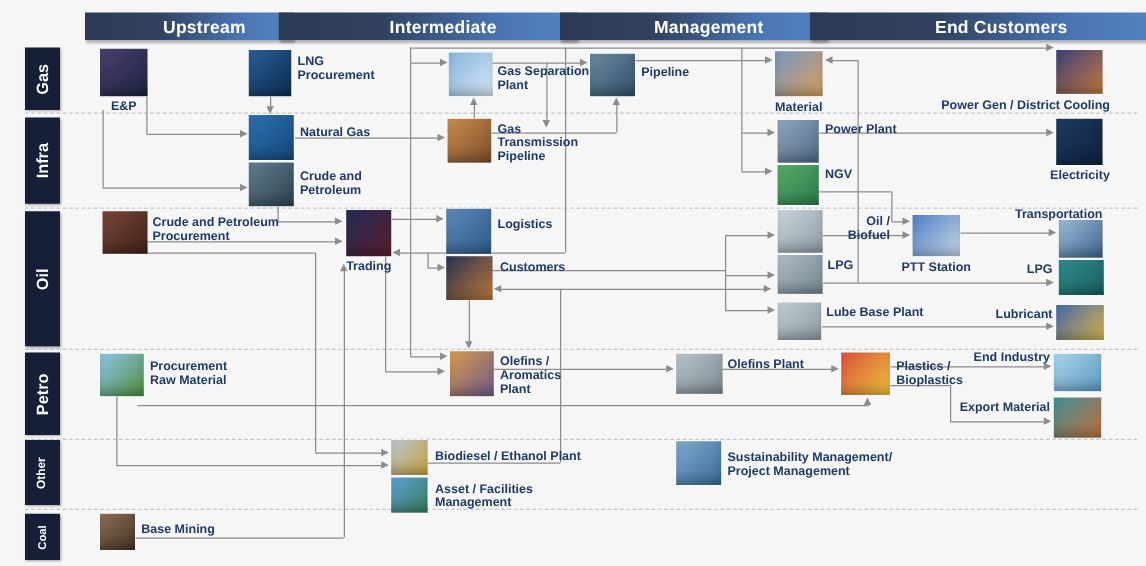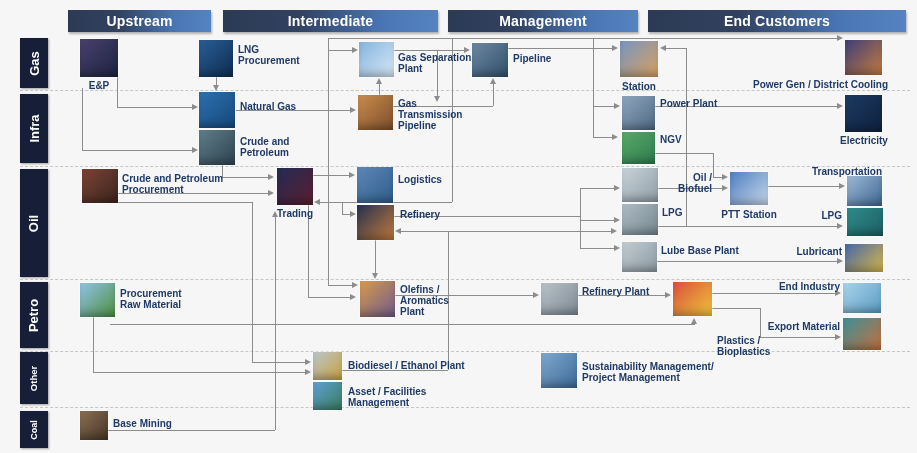--- a/index.html
+++ b/index.html
@@ -2,21 +2,21 @@
 <html><head>
 <meta charset="utf-8">
 <style>
   html,body{margin:0;padding:0;background:#eef0f0;}
   #stage{position:relative;width:917px;height:453px;background:#f5f6f5;overflow:hidden;
          font-family:"Liberation Sans", sans-serif;}
   .header{position:absolute;top:10px;height:22px;
           background:linear-gradient(to right,#2c3a54 0%,#31415f 35%,#4a76b6 75%,#5582c0 100%);
           box-shadow:1px 2px 2px rgba(0,0,0,0.28);
           color:#ffffff;font-size:14px;font-weight:bold;text-align:center;line-height:22px;
-          letter-spacing:.2px;}
+          letter-spacing:.2px;padding-left:24px;}
   .rowlabel{position:absolute;background:#171f38;box-shadow:1px 1px 2px rgba(0,0,0,0.35);
             display:flex;align-items:center;justify-content:center;}
   .rowlabel span{transform:rotate(-90deg);white-space:nowrap;color:#ffffff;font-weight:bold;}
   .sep{position:absolute;left:20px;width:890px;height:0;border-top:1.5px dashed #c3c7c8;}
   .cline{position:absolute;background:#8c8c8c;}
   .arr{position:absolute;width:0;height:0;}
   .arr.r{border-left:6px solid #8c8c8c;border-top:3.5px solid transparent;border-bottom:3.5px solid transparent;}
   .arr.l{border-right:6px solid #8c8c8c;border-top:3.5px solid transparent;border-bottom:3.5px solid transparent;}
   .arr.u{border-bottom:6px solid #8c8c8c;border-left:3.5px solid transparent;border-right:3.5px solid transparent;}
   .arr.d{border-top:6px solid #8c8c8c;border-left:3.5px solid transparent;border-right:3.5px solid transparent;}
@@ -181,38 +181,38 @@
       <div class="nimg" style="left: 359px; top: 42px; width: 35px; height: 35px; background: linear-gradient(135deg, rgb(133, 180, 222), rgb(216, 232, 245));"></div>
       <div class="nlab" style="left: 398px; top: 52px; width: 94px; text-align: left;">Gas Separation
 Plant</div>
       <div class="nimg" style="left: 358px; top: 95px; width: 35px; height: 35px; background: linear-gradient(135deg, rgb(201, 139, 78), rgb(125, 79, 42));"></div>
       <div class="nlab" style="left: 398px; top: 98px; width: 90px; text-align: left;">Gas
 Transmission
 Pipeline</div>
       <div class="nimg" style="left: 472px; top: 43px; width: 36px; height: 34px; background: linear-gradient(135deg, rgb(109, 135, 160), rgb(49, 80, 107));"></div>
       <div class="nlab" style="left: 513px; top: 53px; width: 60px; text-align: left;">Pipeline</div>
       <div class="nimg" style="left: 620px; top: 41px; width: 38px; height: 36px; background: linear-gradient(135deg, rgb(117, 150, 192), rgb(217, 160, 94));"></div>
-      <div class="nlab" style="left: 608px; top: 81px; width: 62px; text-align: center;">Station</div>
+      <div class="nlab" style="left: 608px; top: 81px; width: 62px; text-align: center;">Material</div>
       <div class="nimg" style="left: 845px; top: 40px; width: 37px; height: 35px; background: linear-gradient(135deg, rgb(59, 63, 118), rgb(199, 123, 63));"></div>
       <div class="nlab" style="left: 748px; top: 79px; width: 140px; text-align: right;">Power Gen / District Cooling</div>
       <div class="nimg" style="left: 622px; top: 96px; width: 33px; height: 34px; background: linear-gradient(135deg, rgb(143, 166, 189), rgb(79, 106, 133));"></div>
       <div class="nlab" style="left: 660px; top: 98px; width: 80px; text-align: left;">Power Plant</div>
       <div class="nimg" style="left: 622px; top: 132px; width: 33px; height: 32px; background: linear-gradient(135deg, rgb(88, 169, 104), rgb(46, 125, 79));"></div>
       <div class="nlab" style="left: 660px; top: 134px; width: 50px; text-align: left;">NGV</div>
       <div class="nimg" style="left: 845px; top: 95px; width: 37px; height: 37px; background: linear-gradient(135deg, rgb(29, 58, 95), rgb(14, 33, 64));"></div>
       <div class="nlab" style="left: 830px; top: 135px; width: 68px; text-align: center;">Electricity</div>
       <div class="nimg" style="left: 82px; top: 169px; width: 36px; height: 34px; background: linear-gradient(135deg, rgb(122, 68, 54), rgb(60, 36, 28));"></div>
       <div class="nlab" style="left: 122px; top: 173px; width: 138px; text-align: left;">Crude and Petroleum
 Procurement</div>
       <div class="nimg" style="left: 277px; top: 168px; width: 36px; height: 37px; background: linear-gradient(135deg, rgb(35, 42, 85), rgb(90, 31, 46));"></div>
       <div class="nlab" style="left: 263px; top: 208px; width: 64px; text-align: center;">Trading</div>
       <div class="nimg" style="left: 357px; top: 167px; width: 36px; height: 36px; background: linear-gradient(135deg, rgb(93, 135, 181), rgb(47, 93, 140));"></div>
       <div class="nlab" style="left: 398px; top: 174px; width: 62px; text-align: left;">Logistics</div>
       <div class="nimg" style="left: 357px; top: 205px; width: 37px; height: 35px; background: linear-gradient(135deg, rgb(36, 48, 80), rgb(194, 123, 58));"></div>
-      <div class="nlab" style="left: 400px; top: 209px; width: 60px; text-align: left;">Refinery</div>
+      <div class="nlab" style="left: 400px; top: 209px; width: 60px; text-align: left;">Customers</div>
       <div class="nimg" style="left: 622px; top: 168px; width: 36px; height: 34px; background: linear-gradient(135deg, rgb(201, 211, 216), rgb(143, 158, 168));"></div>
       <div class="nlab" style="left: 662px; top: 172px; width: 50px; text-align: right;">Oil /
 Biofuel</div>
       <div class="nimg" style="left: 622px; top: 204px; width: 36px; height: 31px; background: linear-gradient(135deg, rgb(174, 188, 196), rgb(118, 135, 143));"></div>
       <div class="nlab" style="left: 662px; top: 207px; width: 40px; text-align: left;">LPG</div>
       <div class="nimg" style="left: 622px; top: 242px; width: 35px; height: 30px; background: linear-gradient(135deg, rgb(194, 204, 210), rgb(141, 155, 163));"></div>
       <div class="nlab" style="left: 661px; top: 245px; width: 102px; text-align: left;">Lube Base Plant</div>
       <div class="nimg" style="left: 730px; top: 172px; width: 38px; height: 33px; background: linear-gradient(135deg, rgb(79, 127, 193), rgb(200, 216, 236));"></div>
       <div class="nlab" style="left: 715px; top: 209px; width: 68px; text-align: center;">PTT Station</div>
       <div class="nimg" style="left: 847px; top: 176px; width: 35px; height: 30px; background: linear-gradient(135deg, rgb(157, 184, 212), rgb(63, 103, 147));"></div>
@@ -222,23 +222,23 @@
       <div class="nimg" style="left: 845px; top: 244px; width: 38px; height: 28px; background: linear-gradient(135deg, rgb(68, 102, 168), rgb(216, 184, 74));"></div>
       <div class="nlab" style="left: 788px; top: 246px; width: 54px; text-align: right;">Lubricant</div>
       <div class="nimg" style="left: 80px; top: 283px; width: 35px; height: 34px; background: linear-gradient(135deg, rgb(143, 195, 232), rgb(79, 143, 62));"></div>
       <div class="nlab" style="left: 120px; top: 288px; width: 90px; text-align: left;">Procurement
 Raw Material</div>
       <div class="nimg" style="left: 360px; top: 281px; width: 35px; height: 36px; background: linear-gradient(135deg, rgb(217, 154, 76), rgb(110, 90, 138));"></div>
       <div class="nlab" style="left: 400px; top: 284px; width: 72px; text-align: left;">Olefins /
 Aromatics
 Plant</div>
       <div class="nimg" style="left: 541px; top: 283px; width: 37px; height: 32px; background: linear-gradient(135deg, rgb(185, 194, 201), rgb(126, 138, 147));"></div>
-      <div class="nlab" style="left: 582px; top: 286px; width: 92px; text-align: left;">Refinery Plant</div>
+      <div class="nlab" style="left: 582px; top: 286px; width: 92px; text-align: left;">Olefins Plant</div>
       <div class="nimg" style="left: 673px; top: 282px; width: 39px; height: 34px; background: linear-gradient(135deg, rgb(217, 79, 60), rgb(240, 197, 58));"></div>
-      <div class="nlab" style="left: 717px; top: 288px; width: 72px; text-align: left; margin-top: 47px;">Plastics /
+      <div class="nlab" style="left: 717px; top: 288px; width: 72px; text-align: left;">Plastics /
 Bioplastics</div>
       <div class="nimg" style="left: 843px; top: 283px; width: 38px; height: 30px; background: linear-gradient(135deg, rgb(168, 212, 234), rgb(93, 156, 196));"></div>
       <div class="nlab" style="left: 768px; top: 281px; width: 72px; text-align: right;">End Industry</div>
       <div class="nimg" style="left: 843px; top: 318px; width: 38px; height: 32px; background: linear-gradient(135deg, rgb(62, 143, 150), rgb(196, 112, 61));"></div>
       <div class="nlab" style="left: 754px; top: 321px; width: 86px; text-align: right;">Export Material</div>
       <div class="nimg" style="left: 313px; top: 352px; width: 29px; height: 28px; background: linear-gradient(135deg, rgb(185, 196, 204), rgb(201, 164, 62));"></div>
       <div class="nlab" style="left: 348px; top: 360px; width: 160px; text-align: left;">Biodiesel / Ethanol Plant</div>
       <div class="nimg" style="left: 313px; top: 382px; width: 29px; height: 28px; background: linear-gradient(135deg, rgb(93, 159, 212), rgb(58, 127, 93));"></div>
       <div class="nlab" style="left: 348px; top: 386px; width: 112px; text-align: left;">Asset / Facilities
 Management</div>

